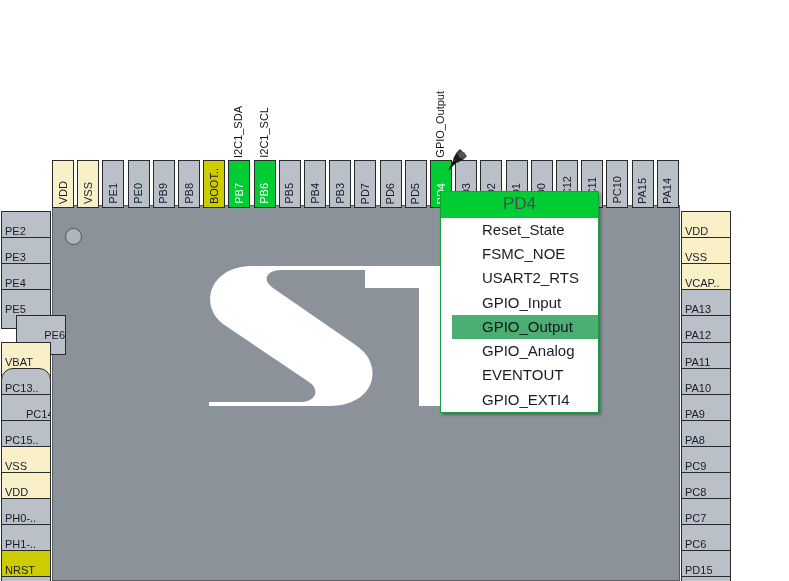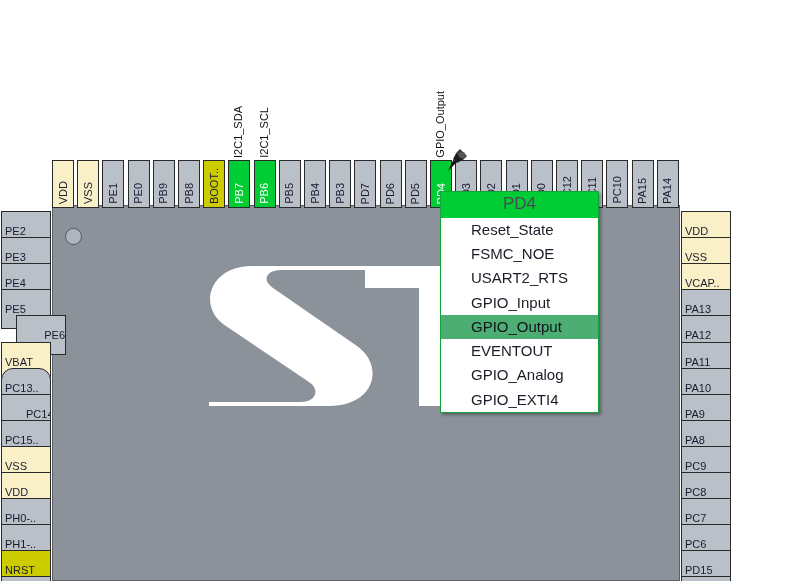--- a/index.html
+++ b/index.html
@@ -137,20 +137,21 @@
     padding: 3px 0 4px 0;
     line-height: 1.1;
   }
   .dd-list { padding: 0; margin: 0; list-style: none; background:#fff; }
   .dd-item {
     font-size: 15px;
     color: #1c1c28;
     padding: 1px 0 2px 30px;
     line-height: 1.42;
     white-space: nowrap;
+    margin-left: 11px;
   }
   .dd-item.selected {
     background: #4cae72;
     color: #14141e;
   }
 </style>
 </head>
 <body>
 
 <div id="root">
@@ -351,19 +352,19 @@
     </div>
 
   <div class="dropdown">
     <div class="dd-header">PD4</div>
     <ul class="dd-list" id="dd-list">
         <li class="dd-item">Reset_State</li>
         <li class="dd-item">FSMC_NOE</li>
         <li class="dd-item">USART2_RTS</li>
         <li class="dd-item">GPIO_Input</li>
         <li class="dd-item selected">GPIO_Output</li>
+        <li class="dd-item">GPIO_Analog</li>
         <li class="dd-item">EVENTOUT</li>
-        <li class="dd-item">GPIO_Analog</li>
         <li class="dd-item">GPIO_EXTI4</li>
       </ul>
   </div>
 
 </div>
 
 </body></html>

